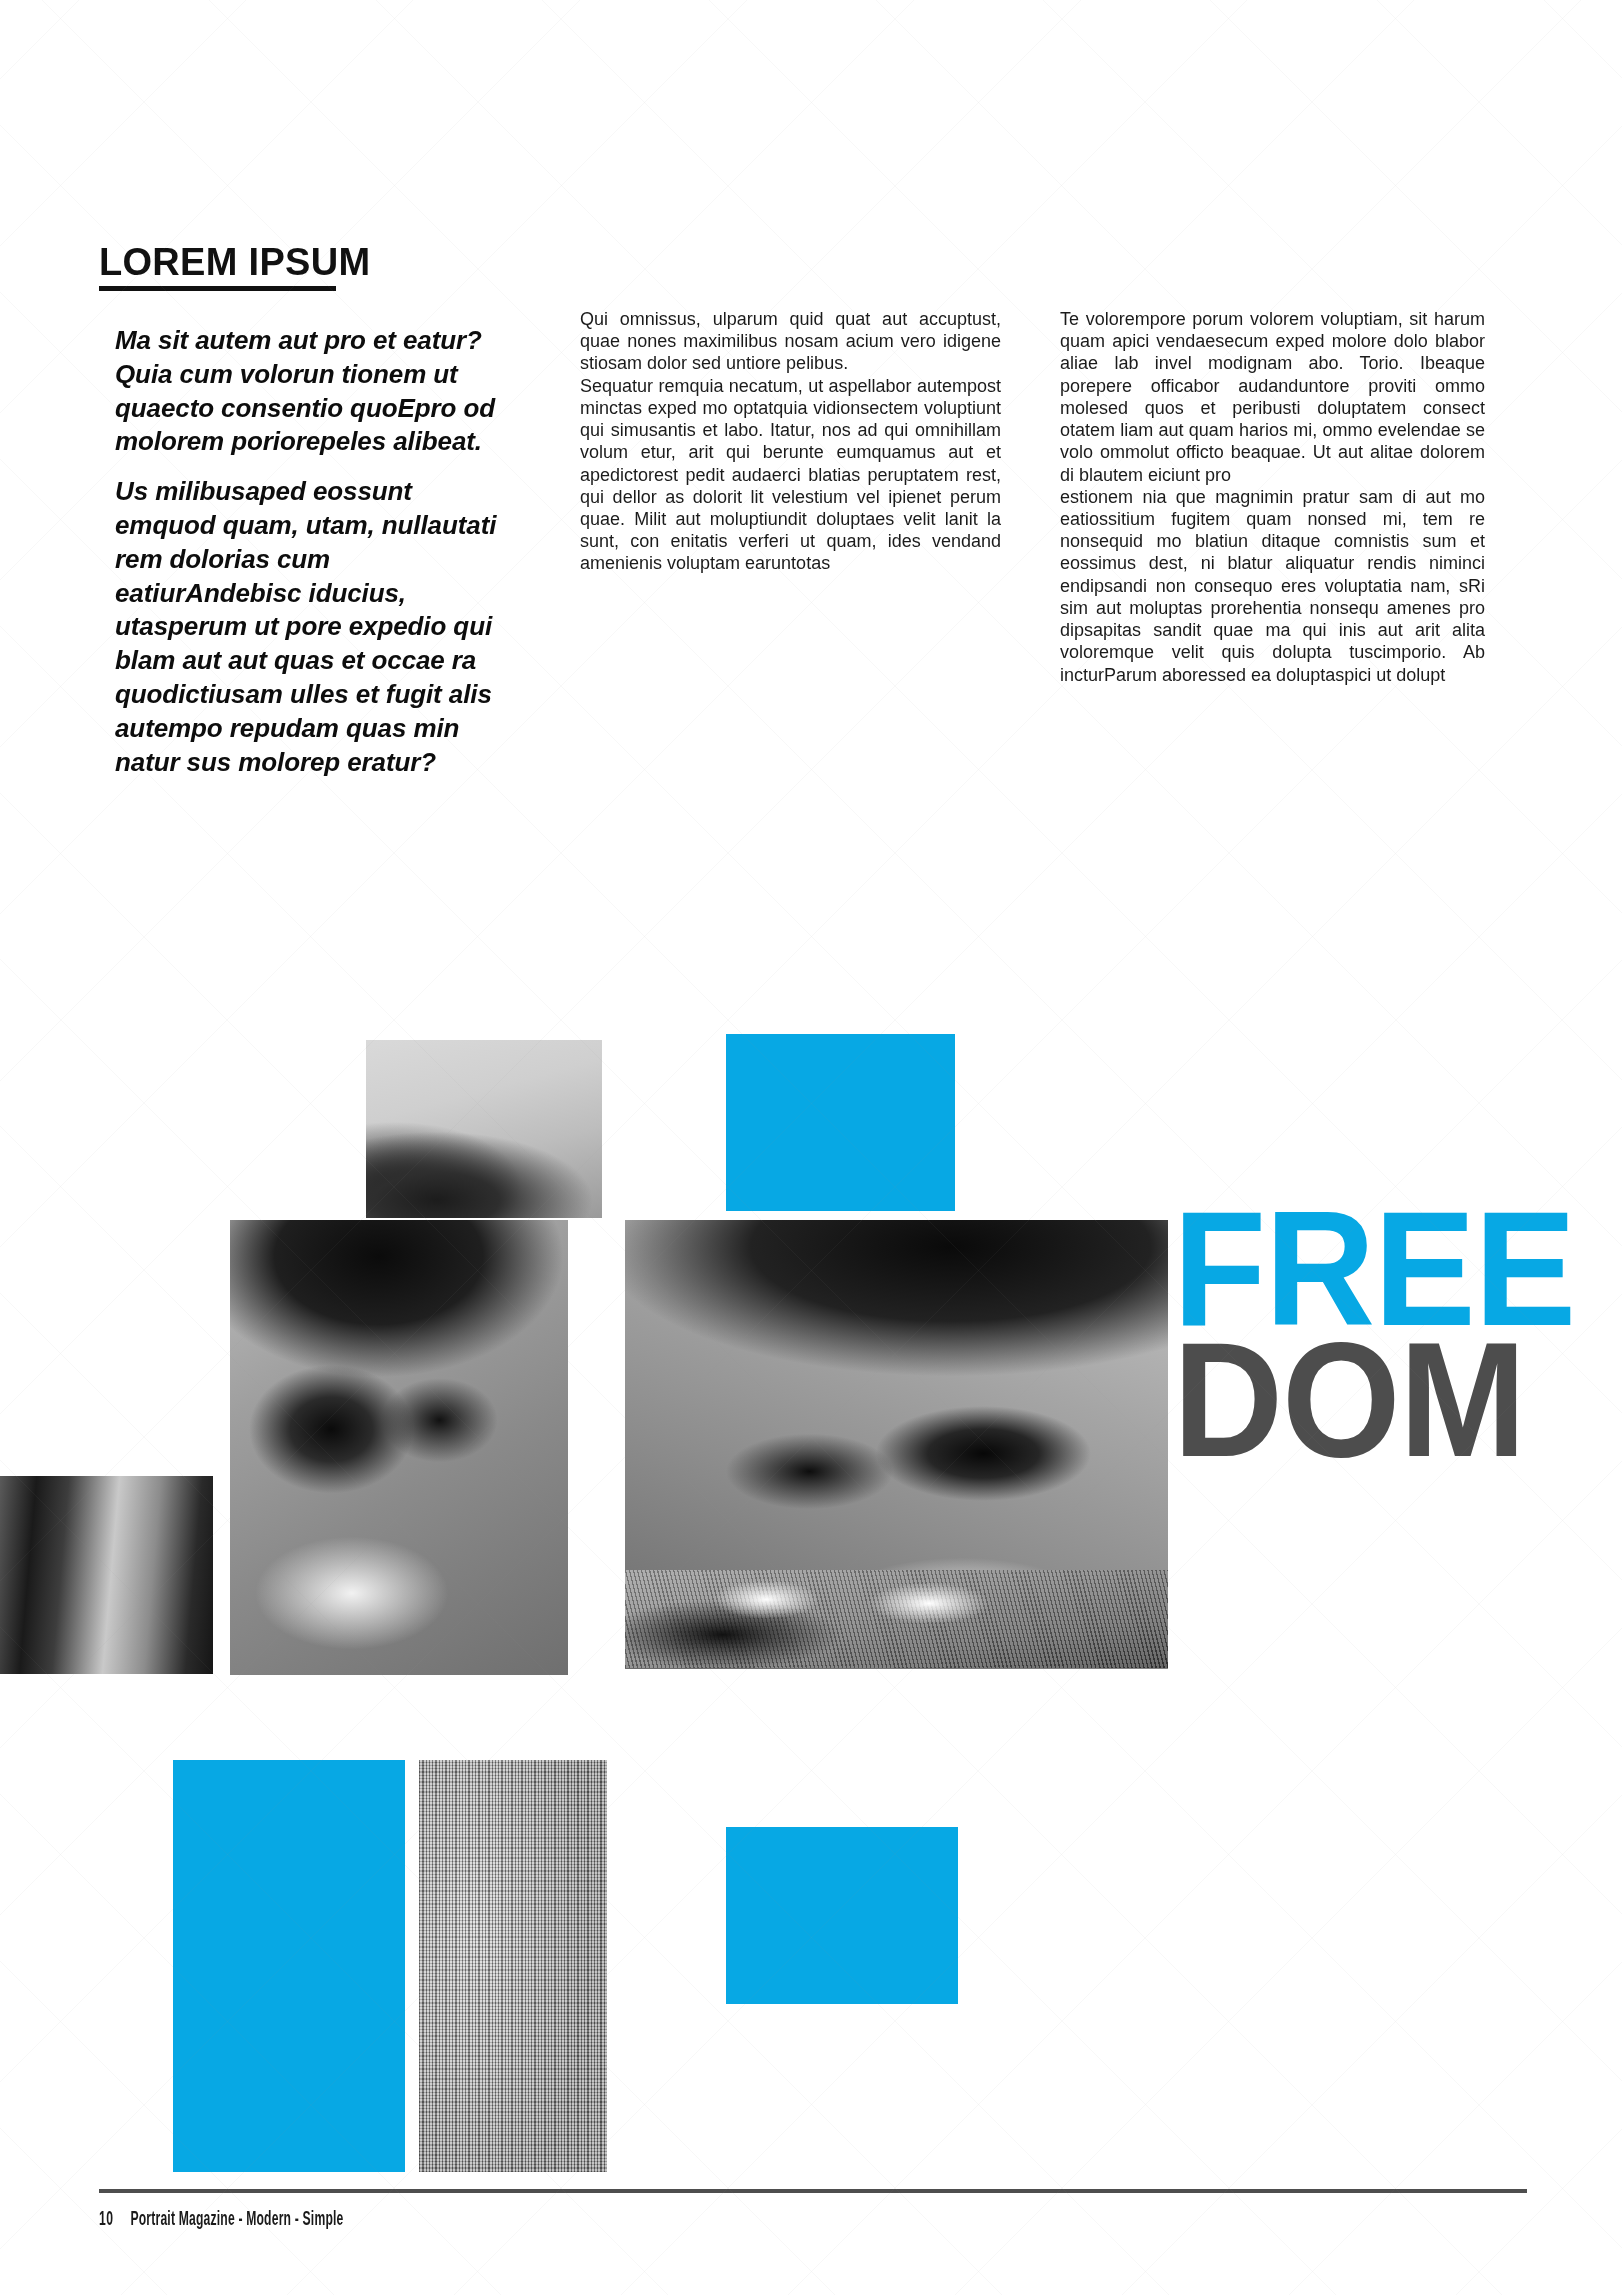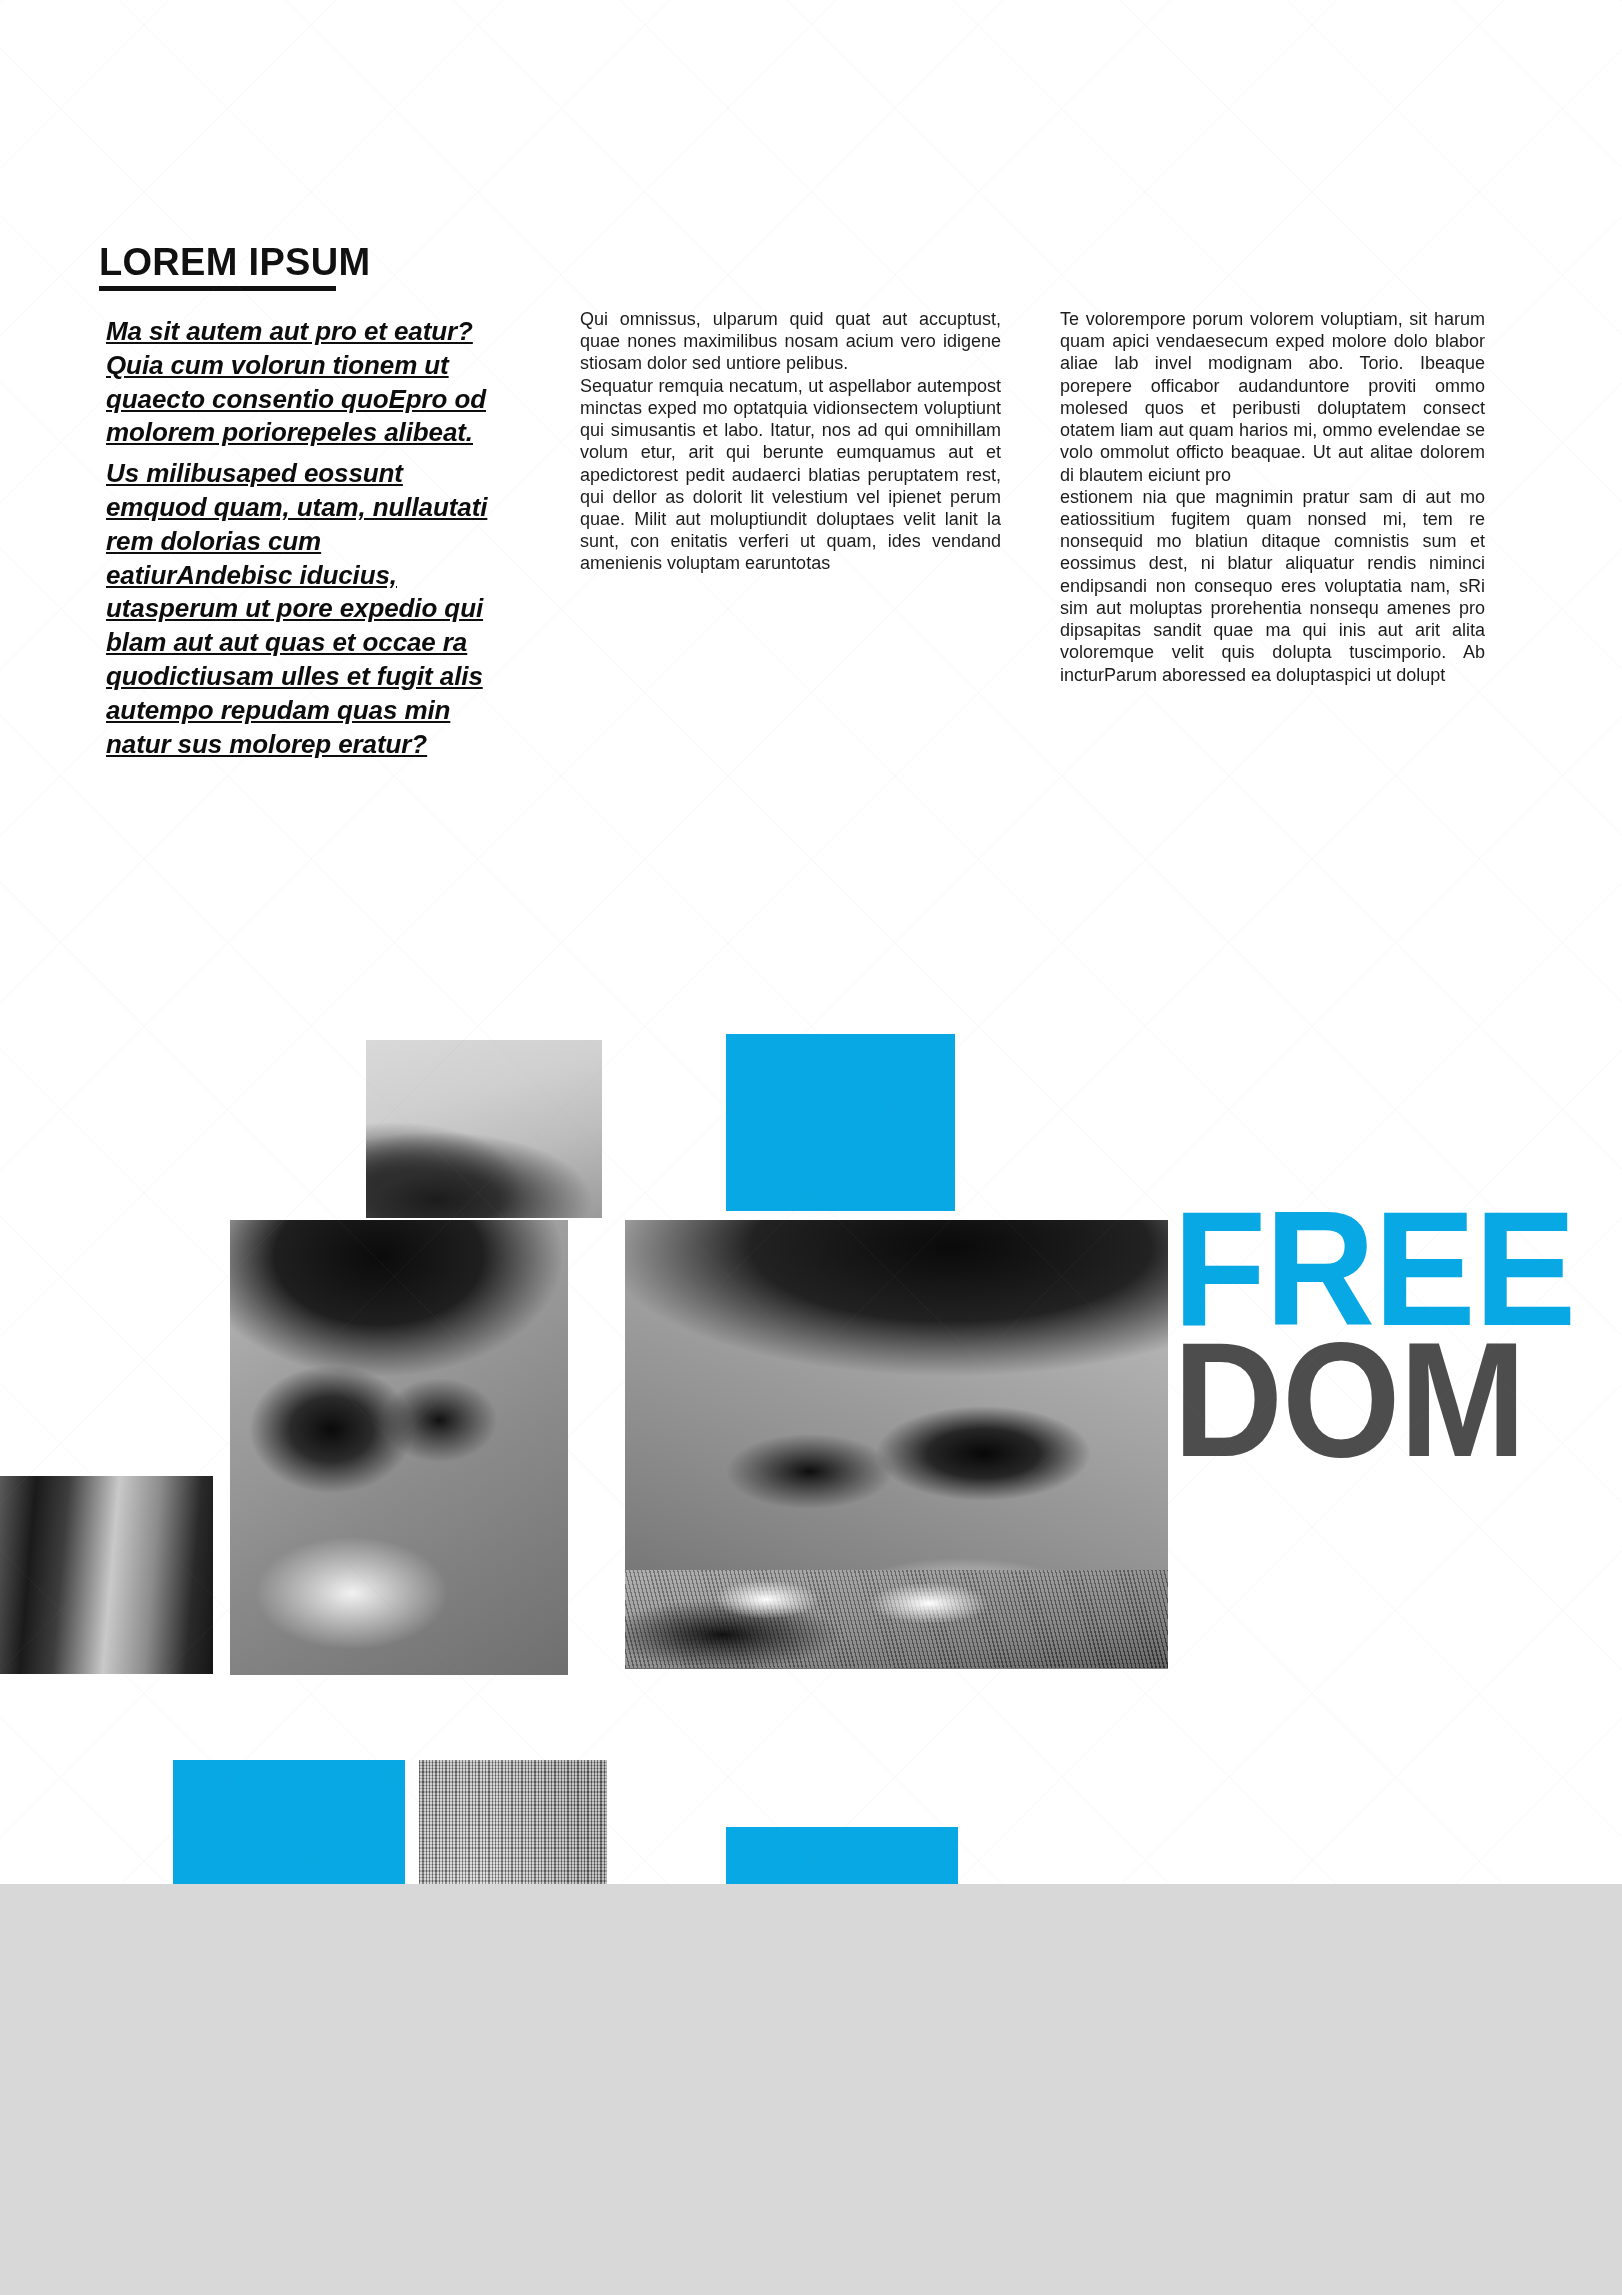--- a/index.html
+++ b/index.html
@@ -3,21 +3,21 @@
 <meta charset="utf-8">
 <style>
   html, body {
     margin: 0;
     padding: 0;
     background: #d8d8d8;
   }
   .page {
     position: relative;
     width: 1623px;
-    height: 1884px;
+    height: 2295px;
     background: #ffffff;
     overflow: hidden;
     font-family: "Liberation Sans", sans-serif;
     box-sizing: border-box;
   }
 
   
   .watermark-layer {
     position: absolute;
     inset: 0;
@@ -63,21 +63,21 @@
     top: 308px;
     width: 415px;
     font-style: italic;
     font-weight: 700;
     font-size: 26px;
     line-height: 1.30;
     color: #0d0d0d;
     font-stretch: condensed;
     letter-spacing: -0.1px;
   }
-  .col-lead p { margin: 7px; text-decoration: underline; }
+  .col-lead p { margin: 16px; }
   .col-lead p + p { margin-top: 0px; }
 
   .col-body {
     font-size: 18px;
     line-height: 1.235;
     color: #1b1b1b;
     text-align: justify;
     font-weight: 300;
   }
   .col-body p { margin: 0; }

